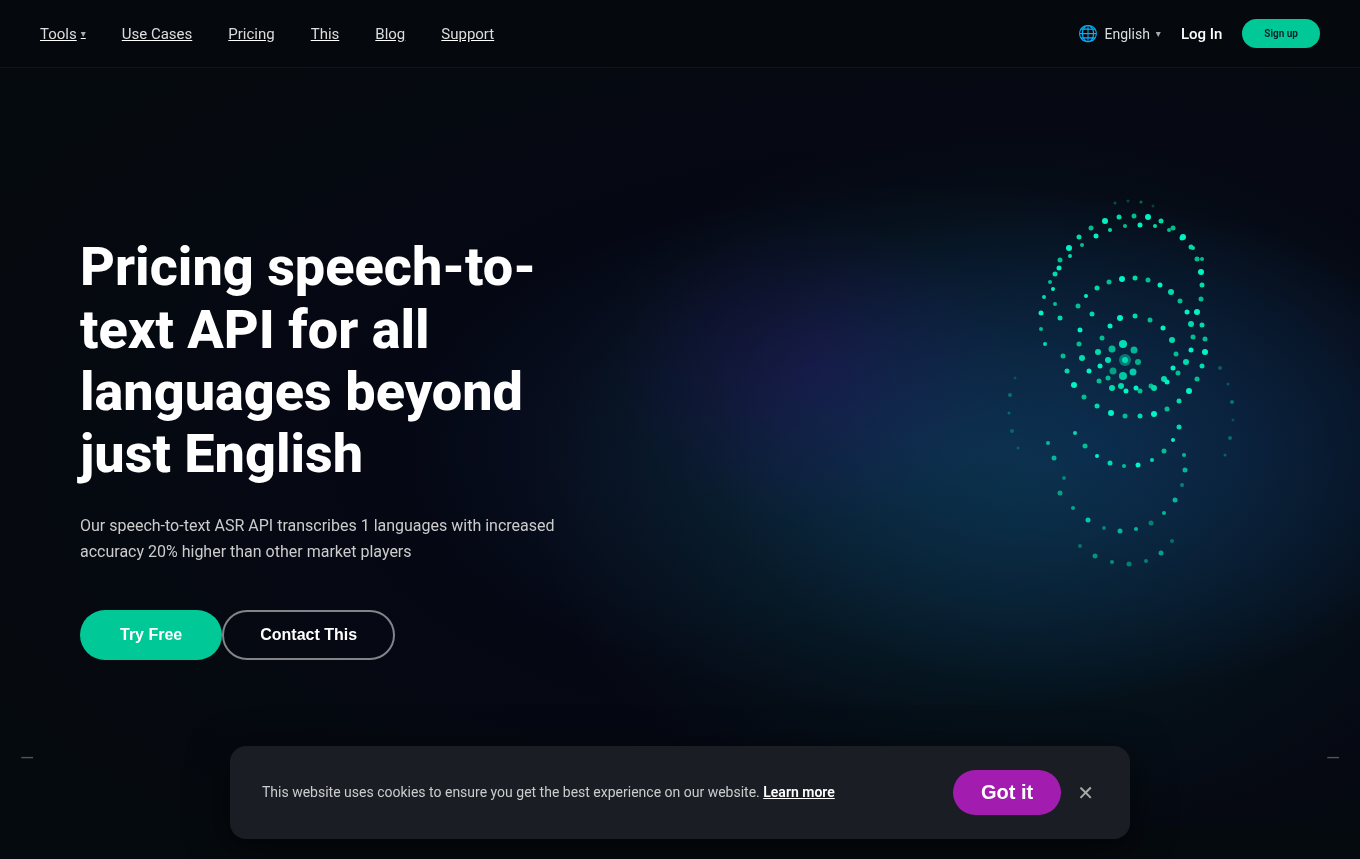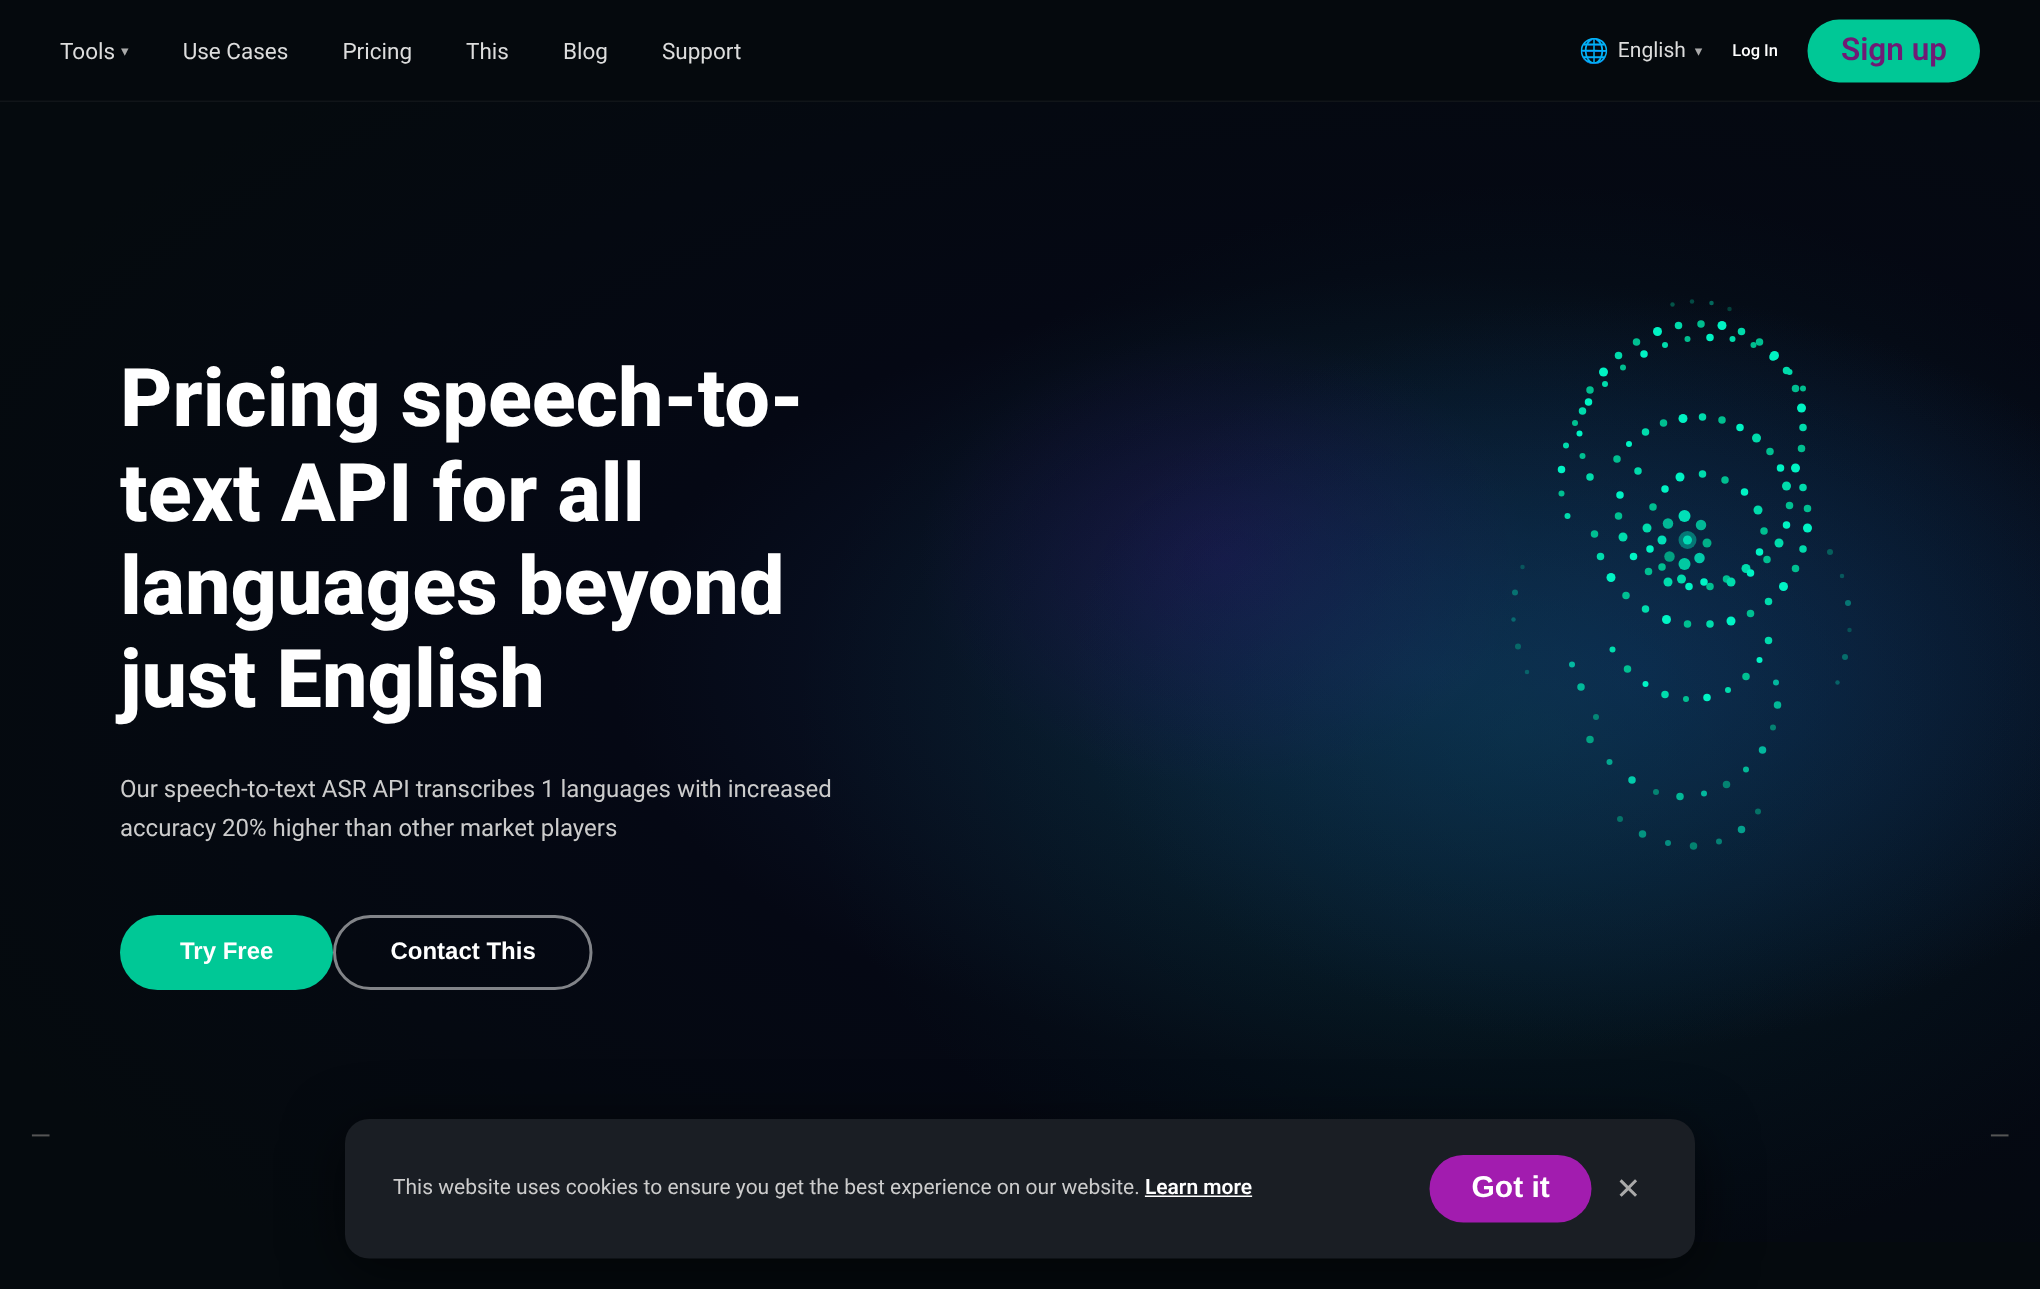--- a/index.html
+++ b/index.html
@@ -37,20 +37,21 @@
     .logo-text {
       font-size: 18px;
       font-weight: 700;
       color: #fff;
     }
     .nav-links {
       display: flex;
       align-items: center;
       gap: 36px;
       list-style: none;
+      text-decoration: underline;
     }
     .nav-links a {
       color: #ddd;
       text-decoration: none;
       font-size: 15px;
       font-weight: 400;
       transition: color 0.2s;
     }
     .tools-link {
       display: flex;
@@ -71,30 +72,30 @@
       align-items: center;
       gap: 6px;
       color: #ddd;
       font-size: 14px;
       cursor: pointer;
     }
     .globe-icon { font-size: 16px; }
     .login-btn {
       color: #fff;
       text-decoration: none;
-      font-size: 11px;
+      font-size: 15px;
       font-weight: 500;
     }
     .signup-btn {
       background: #00c896;
-      color: #701a75;
+      color: #0f172a;
       border: none;
       border-radius: 24px;
       padding: 9px 22px;
-      font-size: 21px;
+      font-size: 10px;
       font-weight: 600;
       cursor: pointer;
       text-decoration: none;
       transition: background 0.2s;
     }
 
     
     .hero {
       position: relative;
       min-height: 760px;

